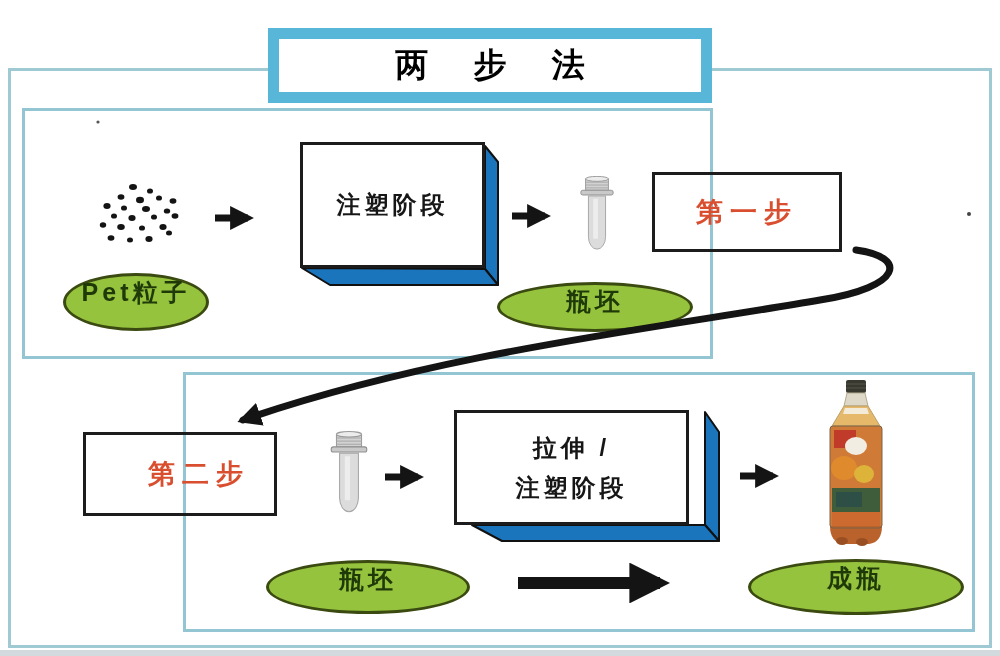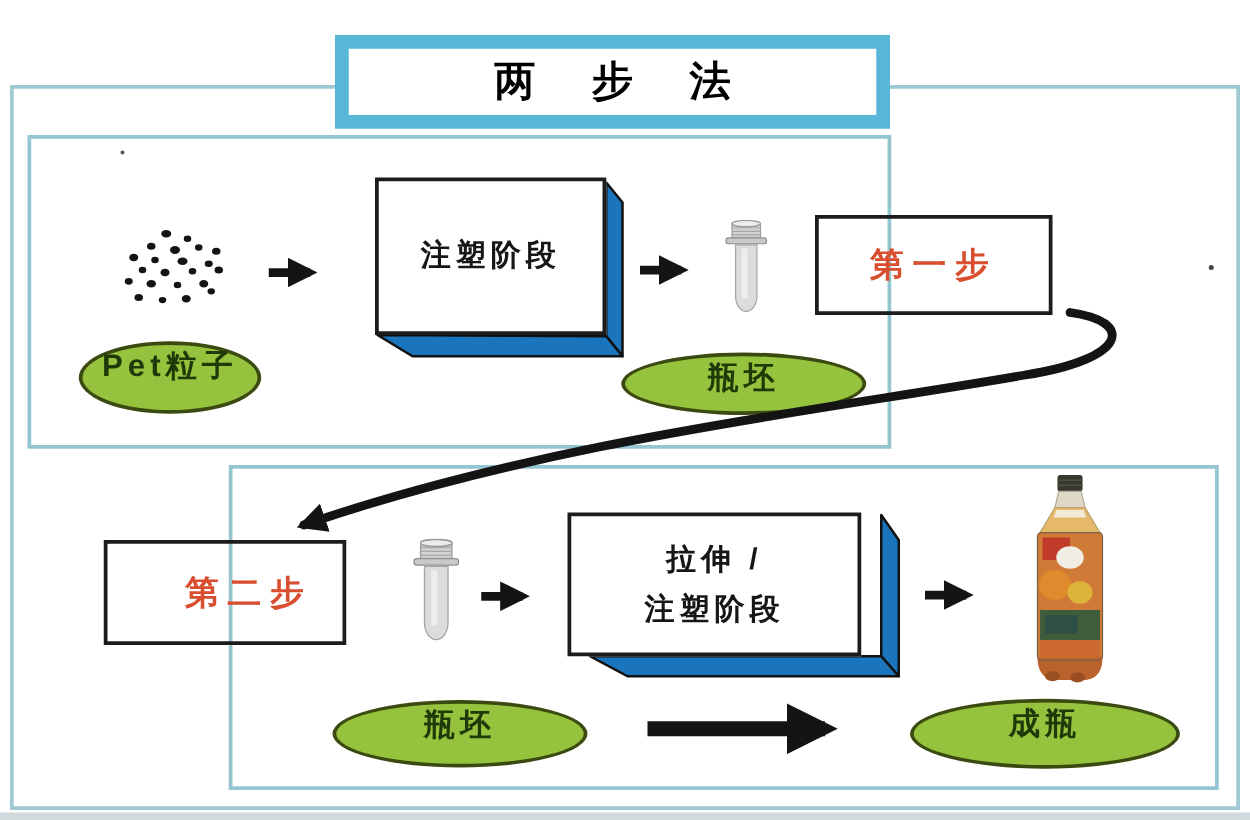--- a/index.html
+++ b/index.html
@@ -46,21 +46,21 @@
   .step-two-box{left:83px;top:432px;width:194px;height:84px;padding-left:38px;}
   .step-label{font-size:27px;font-weight:bold;color:var(--stepText);letter-spacing:7px;white-space:nowrap;}
 
   
   .oval{position:absolute;border:3px solid var(--ellipseBorder);background:var(--ellipseGreen);
     border-radius:50%;z-index:3;display:flex;align-items:flex-start;justify-content:center;}
   .oval-label{font-size:25px;font-weight:bold;color:var(--ellipseText);letter-spacing:4px;white-space:nowrap;}
   .oval-pellets{left:63px;top:273px;width:146px;height:58px;}
   .oval-preform1{left:497px;top:282px;width:196px;height:50px;}
   .oval-preform2{left:266px;top:560px;width:204px;height:54px;}
-  .oval-bottle{left:728px;top:559px;width:216px;height:56px;}
+  .oval-bottle{left:748px;top:559px;width:216px;height:56px;}
 
   
   .svg-back{position:absolute;left:0;top:0;z-index:2;pointer-events:none;}
   .svg-front{position:absolute;left:0;top:0;z-index:4;pointer-events:none;}
   .graphic{position:absolute;z-index:4;}
   .graphic svg{display:block;}
   .preform-one{left:576px;top:176px;}
   .preform-two{left:326px;top:426px;}
   .bottle{left:822px;top:380px;}
 </style>

